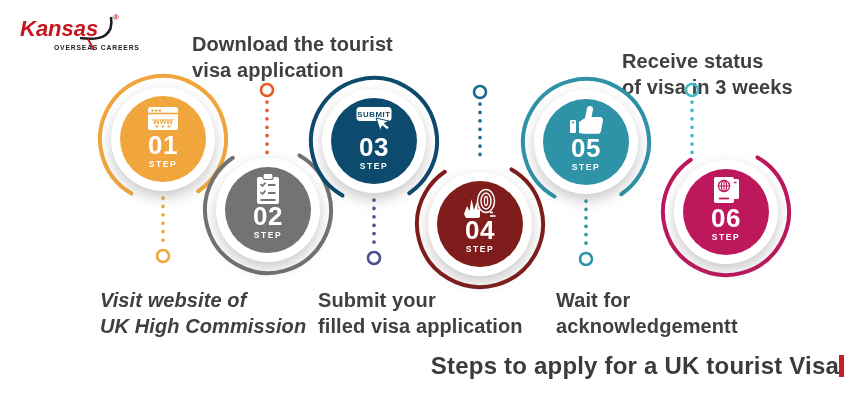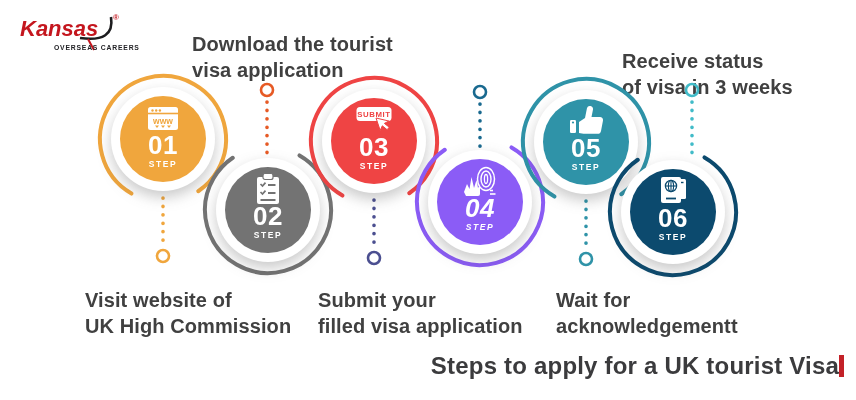--- a/index.html
+++ b/index.html
@@ -61,21 +61,21 @@
       <text x="95" y="10" font-size="8" font-weight="bold" fill="#c4161e">®</text>
       <text x="36" y="40" font-size="6.8" font-weight="bold" fill="#222226" letter-spacing="0.8">OVERSEAS CAREERS</text>
     </svg>
   </div>
 
   <div class="steplabel" style="left:192px; top:31px;">Download the tourist
 visa application</div>
   <div class="steplabel" style="left:622px; top:31px;margin-top:17px;">Receive status
 of visa in 3 weeks</div>
 
-  <div class="steplabel" style="left:85px;  top:287px;">Visit website of
+  <div class="steplabel" style="left:100px;  top:287px;font-style:italic;">Visit website of
 UK High Commission</div>
   <div class="steplabel" style="left:556px; top:287px;">Wait for
 acknowledgementt</div>
   <div class="steplabel" style="left:318px; top:287px;">Submit your
 filled visa application</div>
 
   <svg class="connector" style="left: 151px; top: 192px; color: rgb(240, 166, 61);" width="24" height="78">
     <line class="dotline" x1="12" y1="6" x2="12" y2="52"></line>
       <circle class="endring" cx="12" cy="64" r="6"></circle>
   </svg>
@@ -136,36 +136,36 @@
         <line x1="0" y1="-25" x2="7.5" y2="-25" stroke="currentColor" stroke-width="2"></line>
         <path d="M-7.5,-18 l2,2 l3,-3.4" fill="none" stroke="currentColor" stroke-width="1.7"></path>
         <line x1="0" y1="-17" x2="7.5" y2="-17" stroke="currentColor" stroke-width="2"></line>
         <line x1="-7.5" y1="-10" x2="7.5" y2="-10" stroke="currentColor" stroke-width="2"></line>
       </g>
       <text class="num" x="0" y="15">02</text>
       <text class="stepword" x="0" y="28">STEP</text>
     </svg>
   </div>
 
-  <div class="step" style="left: 299px; top: 66px; color: #ef4444;">
+  <div class="step" style="left: 299px; top: 66px; color: #0c4a6e;">
     <svg width="150" height="150" viewBox="-75 -75 150 150">
       <circle class="arc" r="63" stroke-dasharray="325 71" transform="rotate(120)"></circle>
       <circle class="ring-white" r="52" fill="#ffffff"></circle>
       <circle r="43" fill="currentColor"></circle>
       <g>
         <rect x="-17.5" y="-34" width="35" height="14" rx="3.5" fill="#ffffff"></rect>
         <text class="icon-txt" x="0" y="-23.8" font-size="7.8" fill="currentColor" letter-spacing="0.6">SUBMIT</text>
         <path d="M2,-23 l4.2,12.4 l2.1,-4.6 l4.8,3.9 l2.1,-2.5 l-4.8,-3.8 l4.4,-2.4 Z" fill="#ffffff" stroke="currentColor" stroke-width="1"></path>
       </g>
       <text class="num" x="0" y="15">03</text>
       <text class="stepword" x="0" y="28">STEP</text>
     </svg>
   </div>
 
-  <div class="step" style="left: 405px; top: 127px; color: #8b5cf6; font-style: italic;">
+  <div class="step" style="left: 405px; top: 149px; color: #7f1d1d;">
     <svg width="150" height="150" viewBox="-75 -75 150 150">
       <circle class="arc" r="63" stroke-dasharray="325 71" transform="rotate(300)"></circle>
       <circle class="ring-white" r="52" fill="#ffffff"></circle>
       <circle r="43" fill="currentColor"></circle>
       <g>
         <ellipse cx="6" cy="-23" rx="8.5" ry="11.5" fill="none" stroke="#ffffff" stroke-width="1.5"></ellipse>
         <ellipse cx="6" cy="-23" rx="5" ry="8" fill="none" stroke="#ffffff" stroke-width="1.4"></ellipse>
         <ellipse cx="6" cy="-23" rx="1.6" ry="4.5" fill="none" stroke="#ffffff" stroke-width="1.3"></ellipse>
         <path d="M-16,-10 l3,-8 l2.5,5 l2,-12 l2.5,11 l2.5,-8 l1.5,8 l2,-3 l0,9 a2,2 0 0 1 -2,2 l-12,0 Z" fill="#ffffff"></path>
         <line x1="10" y1="-8" x2="15.5" y2="-8" stroke="#ffffff" stroke-width="1.6"></line>
@@ -184,21 +184,21 @@
       <g>
         <rect x="-16" y="-22" width="6" height="13" rx="1.2" fill="#ffffff"></rect>
         <circle cx="-13" cy="-19.5" r="1.1" fill="currentColor"></circle>
         <path d="M-7,-9 l0,-11 l6,-4 l2,-10 a3,3 0 0 1 3.5,-2 a3.4,3.4 0 0 1 2.5,3.6 l-1.5,7.4 l8.5,0 a3,3 0 0 1 3,3.4 l-2,10.5 a3.6,3.6 0 0 1 -3.5,2.9 l-14,0 Z" fill="#ffffff"></path>
       </g>
       <text class="num" x="0" y="15">05</text>
       <text class="stepword" x="0" y="28">STEP</text>
     </svg>
   </div>
 
-  <div class="step" style="left: 598px; top: 137px; color: #0c4a6e;">
+  <div class="step" style="left: 651px; top: 137px; color: #be185d;">
     <svg width="150" height="150" viewBox="-75 -75 150 150">
       <circle class="arc" r="63" stroke-dasharray="325 71" transform="rotate(300)"></circle>
       <circle class="ring-white" r="52" fill="#ffffff"></circle>
       <circle r="43" fill="currentColor"></circle>
       <g>
         <rect x="3" y="-33" width="10" height="20" rx="1.5" fill="#ffffff"></rect>
         <line x1="5.5" y1="-29.5" x2="10.5" y2="-29.5" stroke="currentColor" stroke-width="1.4"></line>
         <rect x="-12" y="-35" width="20" height="26" rx="2" fill="#ffffff"></rect>
         <circle cx="-2" cy="-26" r="5.6" fill="none" stroke="currentColor" stroke-width="1.3"></circle>
         <line x1="-7.6" y1="-26" x2="3.6" y2="-26" stroke="currentColor" stroke-width="1.1"></line>

